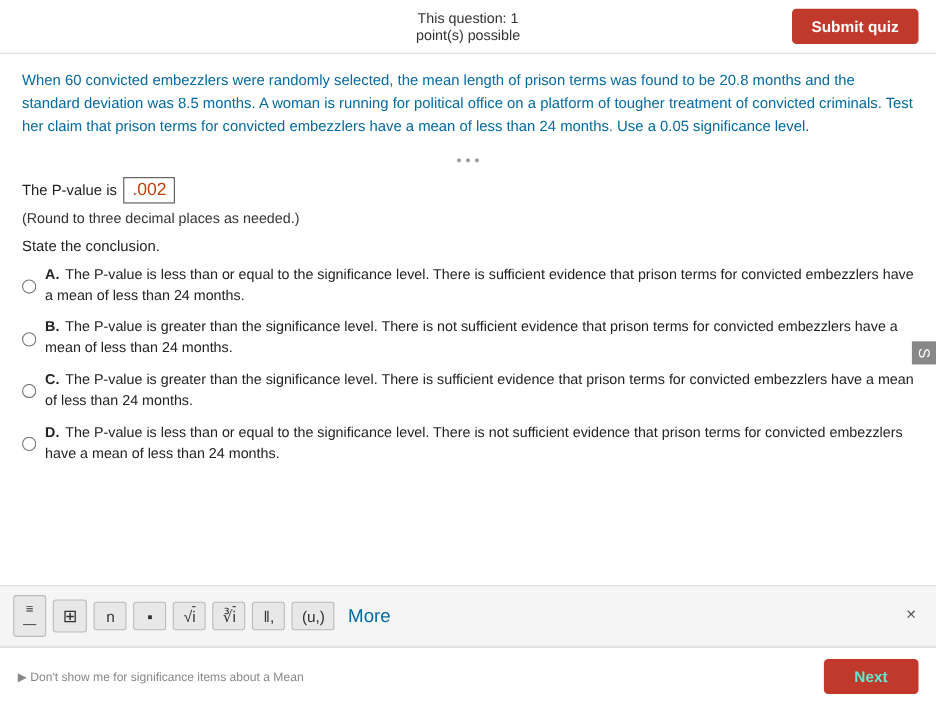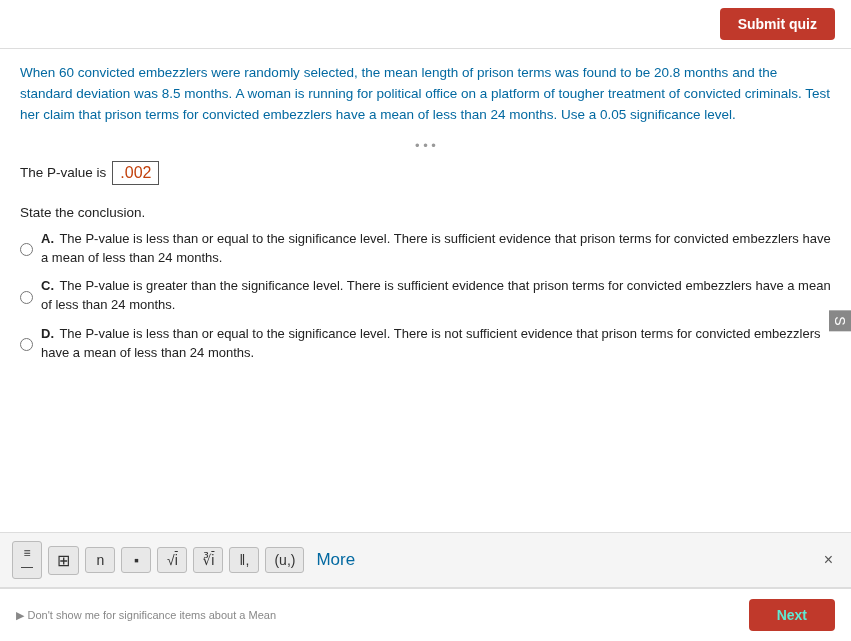--- a/index.html
+++ b/index.html
@@ -61,21 +61,21 @@
     .divider-dots {
       font-size: 13px;
       color: #999;
     }
     .pvalue-row {
       display: flex;
       align-items: center;
       gap: 6px;
       font-size: 13.5px;
       color: #222;
-      margin-bottom: 20px;
+      margin-bottom: 6px;
     }
     .pvalue-box {
       border: 1.5px solid #555;
       padding: 2px 7px;
       font-size: 16px;
       min-width: 44px;
       background: #fff;
       color: #c2410c;
     }
     .round-note {
@@ -189,45 +189,57 @@
       writing-mode: vertical-rl;
     }
   </style>
 </head>
 <body>
 
 <div class="main-container">
 
   <div class="header-bar">
     <div style="flex:1"></div>
+    <div class="header-points">
+      <span>This question: 1</span><br>
+      <span>point(s) possible</span>
+    </div>
     <div style="flex:1; display:flex; justify-content:flex-end;align-items:center;">
       <button class="submit-btn">Submit quiz</button>
     </div>
   </div>
 
   <div class="content-area">
     <p class="question-text">When 60 convicted embezzlers were randomly selected, the mean length of prison terms was found to be 20.8 months and the standard deviation was 8.5 months. A woman is running for political office on a platform of tougher treatment of convicted criminals. Test her claim that prison terms for convicted embezzlers have a mean of less than 24 months. Use a 0.05 significance level.</p>
 
     <div class="divider-row">
       <span class="divider-dots">• • •</span>
     </div>
 
     <div class="pvalue-row">
       <span>The P-value is</span>
       <span class="pvalue-box">.002</span>
     </div>
+    <p class="round-note">(Round to three decimal places as needed.)</p>
 
     <p class="state-conclusion">State the conclusion.</p>
 
     <ul class="options-list">
       <li class="option-item">
         <input type="radio" name="conclusion" style="">
         <span>
           <span class="option-label">A.</span>
           <span>The P-value is less than or equal to the significance level. There is sufficient evidence that prison terms for convicted embezzlers have a mean of less than 24 months.</span>
+        </span>
+      </li>
+      <li class="option-item">
+        <input type="radio" name="conclusion" style="">
+        <span>
+          <span class="option-label">B.</span>
+          <span>The P-value is greater than the significance level. There is not sufficient evidence that prison terms for convicted embezzlers have a mean of less than 24 months.</span>
         </span>
       </li>
       <li class="option-item">
         <input type="radio" name="conclusion" style="">
         <span>
           <span class="option-label">C.</span>
           <span>The P-value is greater than the significance level. There is sufficient evidence that prison terms for convicted embezzlers have a mean of less than 24 months.</span>
         </span>
       </li>
       <li class="option-item">

